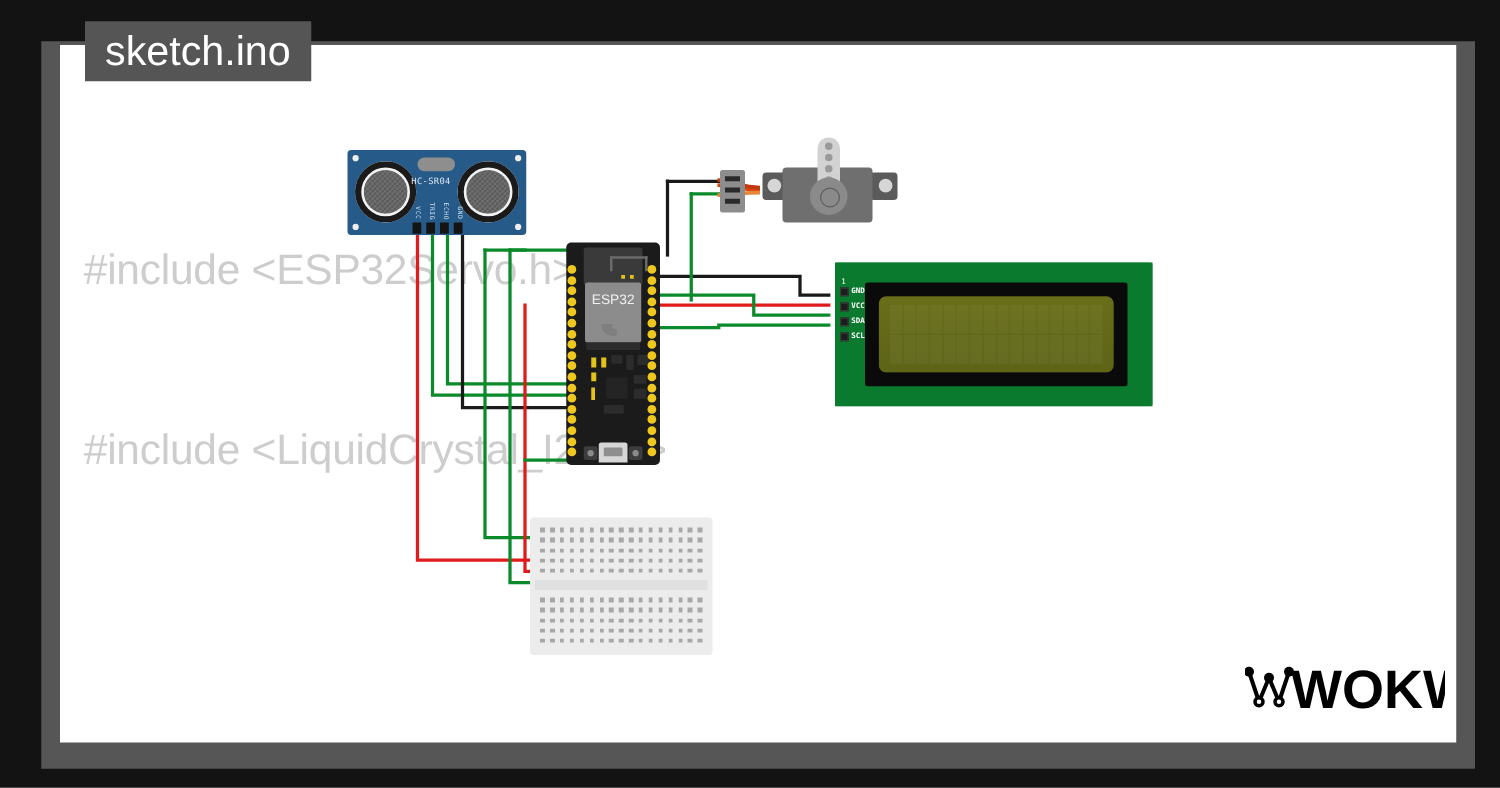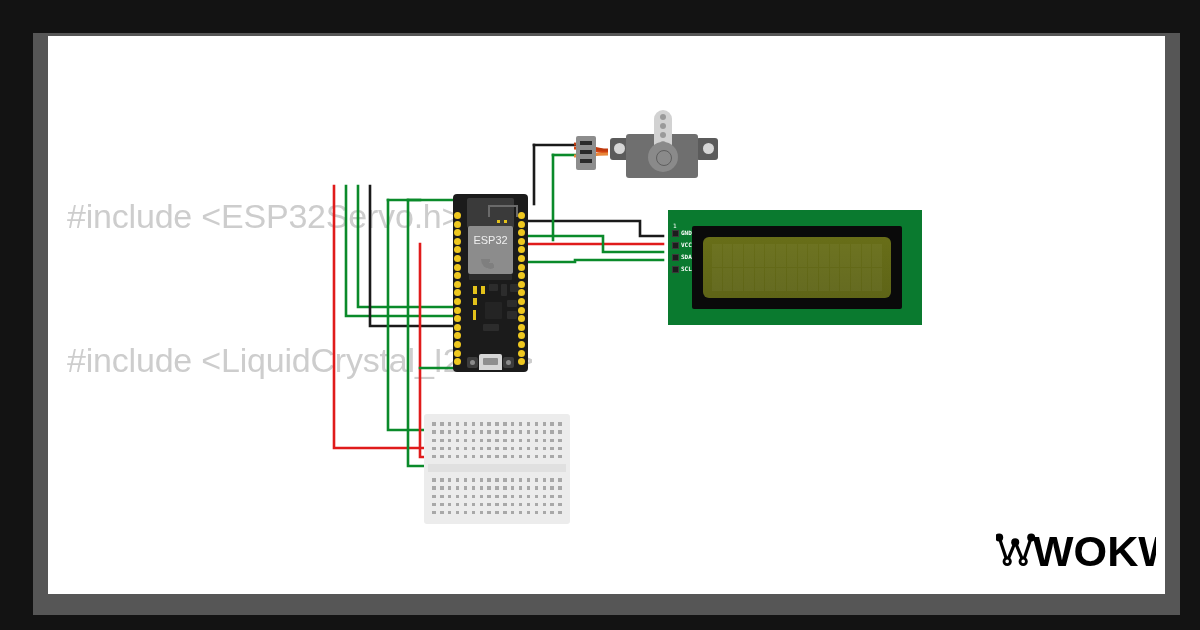--- a/index.html
+++ b/index.html
@@ -316,20 +316,38 @@
 
       <path d="M388,200 L388,430 L538,430" stroke="#0a8a2a"></path>
       <path d="M408,200 L408,466 L538,466" stroke="#0a8a2a"></path>
       <path d="M420,244 L420,457 L538,457" stroke="#e01b1b"></path>
       <path d="M455,368 L420,368" stroke="#0a8a2a"></path>
       <path d="M388,200 L455,200" stroke="#0a8a2a"></path>
       <path d="M408,200 L420,200" stroke="#0a8a2a"></path>
     </g>
   </svg>
 
+  <div class="comp hcsr04">
+    <div class="screw" style="left:4px;top:4px"></div>
+    <div class="screw" style="right:4px;top:4px"></div>
+    <div class="screw" style="left:4px;bottom:4px"></div>
+    <div class="screw" style="right:4px;bottom:4px"></div>
+    <div class="trx l"></div>
+    <div class="trx r"></div>
+    <div class="xtal"></div>
+    <div class="lbl">HC-SR04</div>
+    <div class="pinlbl" style="left:53px">VCC</div>
+    <div class="pinlbl" style="left:64px">TRIG</div>
+    <div class="pinlbl" style="left:75px">ECHO</div>
+    <div class="pinlbl" style="left:86px">GND</div>
+    <div class="hdr" style="left:52px"></div>
+    <div class="hdr" style="left:63px"></div>
+    <div class="hdr" style="left:74px"></div>
+    <div class="hdr" style="left:85px"></div>
+  </div>
 
   <div class="comp esp32">
     <div class="shield">
       <div class="ant"></div>
       <div class="yel" style="left:30px;top:22px;width:3px;height:3px"></div>
       <div class="yel" style="left:37px;top:22px;width:3px;height:3px"></div>
     </div>
     <div class="can">
       <div class="t">ESP32</div>
       <div class="wifi"></div>
@@ -648,14 +666,15 @@
       <path d="M4,14 L14,44 L24,20 L34,44 L44,14"></path>
     </g>
     <circle cx="4" cy="14" r="5" fill="#000"></circle>
     <circle cx="24" cy="20" r="5" fill="#000"></circle>
     <circle cx="44" cy="14" r="5" fill="#000"></circle>
     <circle cx="14" cy="44" r="4" fill="#fff" stroke="#000" stroke-width="3.5"></circle>
     <circle cx="34" cy="44" r="4" fill="#fff" stroke="#000" stroke-width="3.5"></circle>
     <text x="46" y="50" font-size="54" font-weight="bold" fill="#000">WOKWI</text>
   </svg>
 
+  <div class="tab">sketch.ino</div>
 
 </div>
 
 </body></html>

